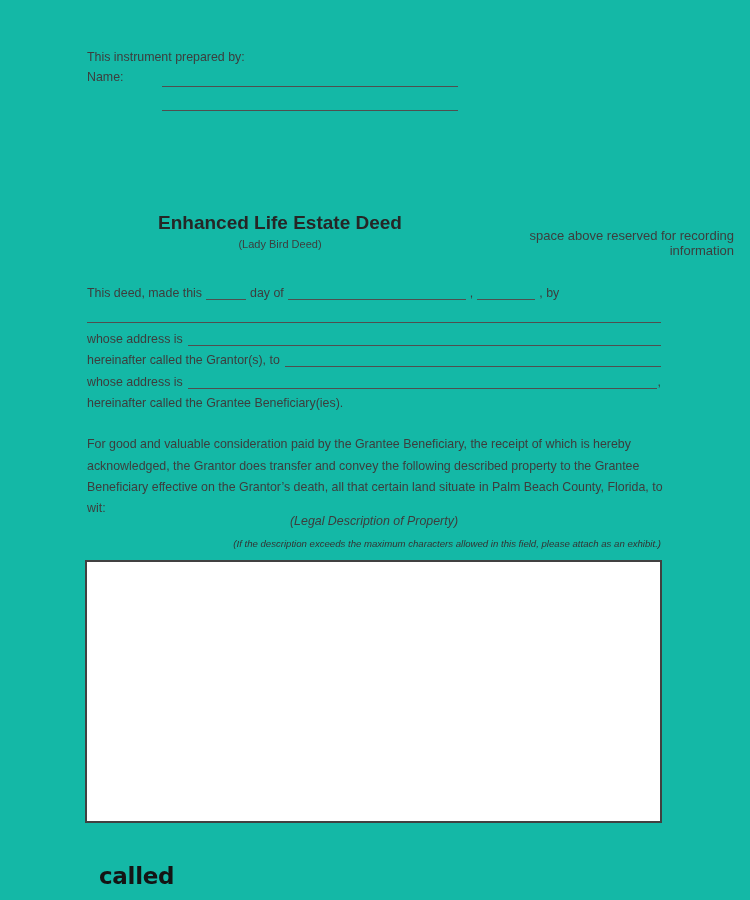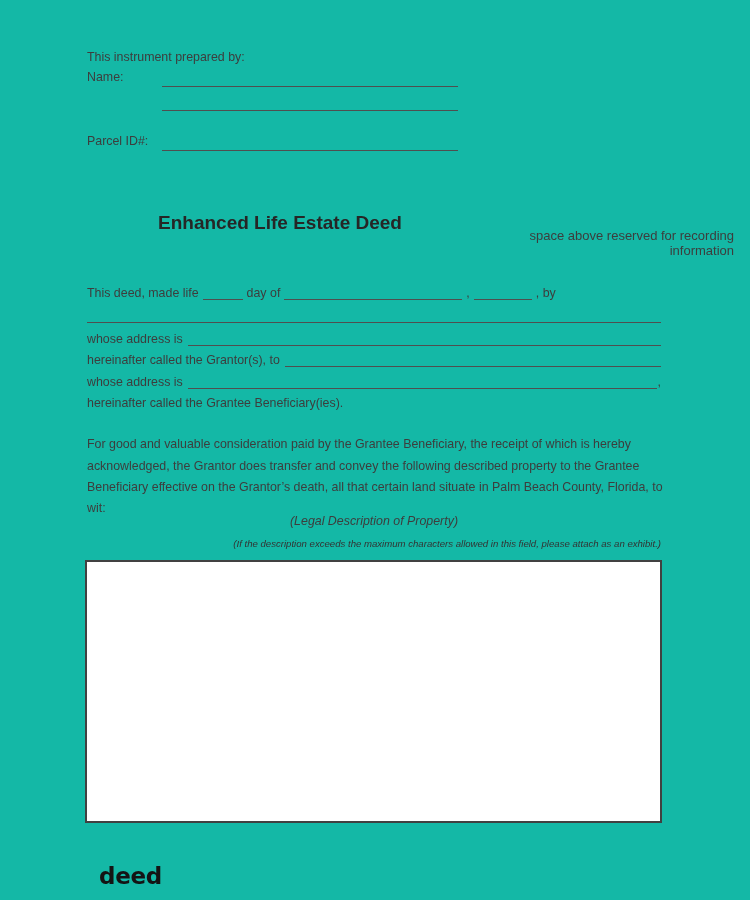--- a/index.html
+++ b/index.html
@@ -86,35 +86,32 @@
     <div class="prep-heading t">This instrument prepared by:</div>
     <div class="prep-row">
       <span class="label t">Name:</span>
       <span class="blank"></span>
     </div>
     <div class="prep-row">
       <span class="label t"></span>
       <span class="blank"></span>
     </div>
     <div class="prep-gap"></div>
-    <div class="prep-row">
-      <span class="label t">Parcel ID#:</span>
-      <span class="blank"></span>
-    </div>
   </section>
 
   <section class="header-row">
     <div class="title-col">
       <div class="doc-title">Enhanced Life Estate Deed</div>
+      <div class="doc-subtitle">(Lady Bird Deed)</div>
     </div>
     <div class="note-col">space above reserved for recording information</div>
   </section>
 
   <div class="intro-line1">
-    <span class="t">This deed, made life</span>
+    <span class="t">This deed, made this</span>
     <span class="blank w40"></span>
     <span class="t">day of</span>
     <span class="blank w178"></span>
     <span class="t">,</span>
     <span class="blank w58"></span>
     <span class="t">, by</span>
   </div>
 
   <div class="rule"></div>
 
@@ -141,15 +138,15 @@
 acknowledged, the Grantor does transfer and convey the following described property to the Grantee
 Beneficiary effective on the Grantor’s death, all that certain land situate in Palm Beach County, Florida, to
 wit:</p>
 
   <div class="legal-caption">(Legal Description of Property)</div>
   <div class="legal-note">(If the description exceeds the maximum characters allowed in this field, please attach as an exhibit.)</div>
 
   <div class="desc-box"></div>
 
 
-  <div class="logo">deed</div>
+  <div class="logo">called</div>
 
 </div>
 
 </body></html>

